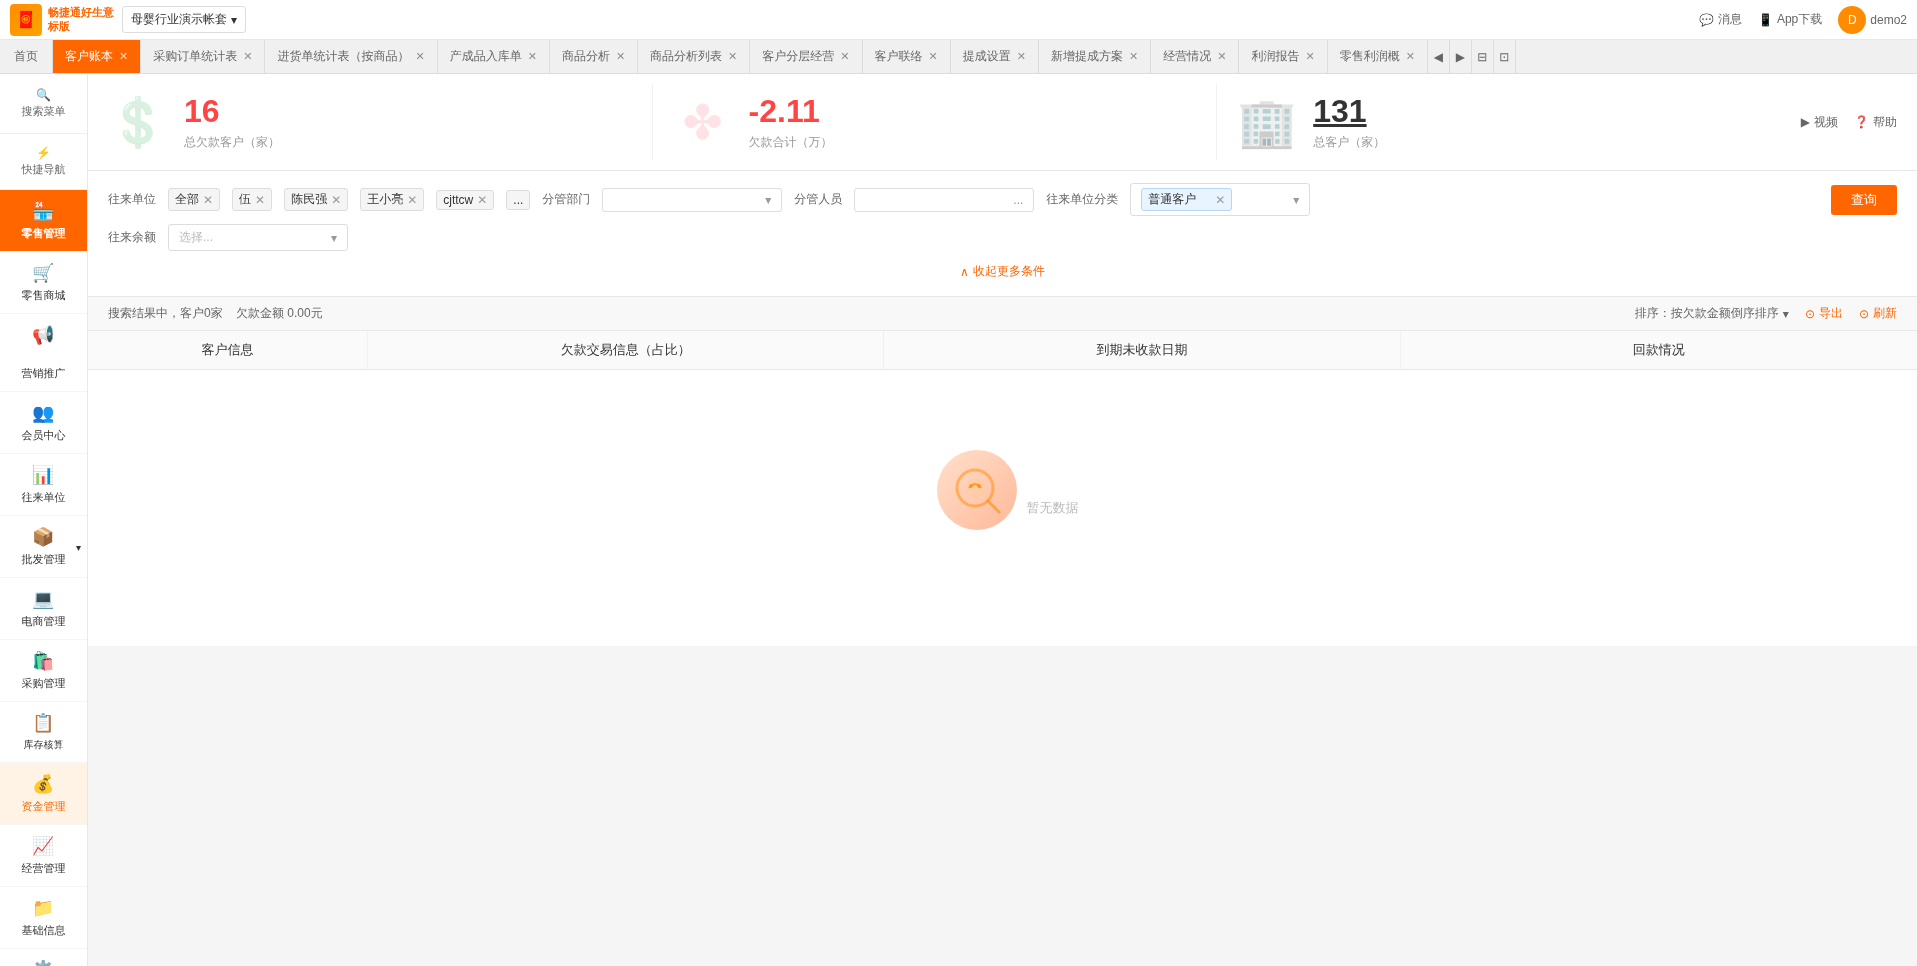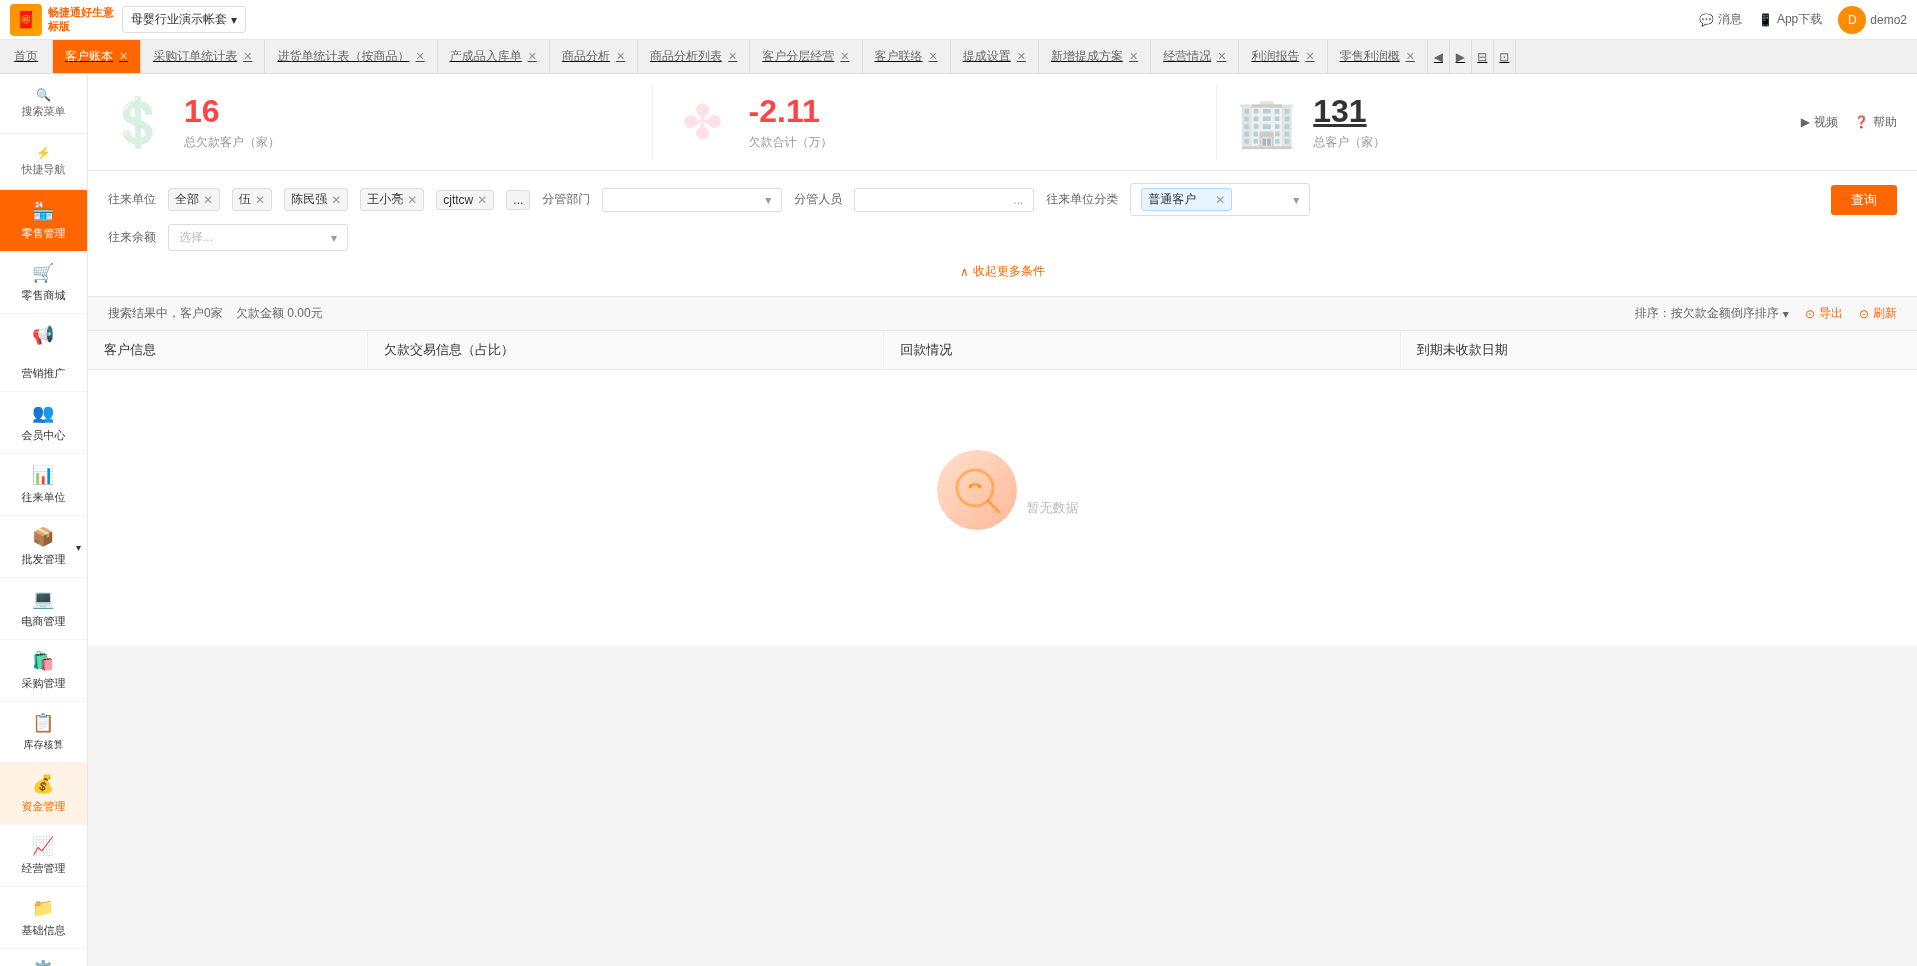--- a/index.html
+++ b/index.html
@@ -80,21 +80,20 @@
 
     
     .tab-bar {
       height: 34px;
       background: #f0f0f0;
       display: flex;
       align-items: center;
       padding: 0 0 0 0;
       border-bottom: 1px solid #ddd;
       overflow: hidden;
-      text-decoration: underline;
     }
     .tab-item {
       height: 34px;
       display: flex;
       align-items: center;
       padding: 0 12px;
       font-size: 12px;
       color: #666;
       cursor: pointer;
       border-right: 1px solid #ddd;
@@ -344,20 +343,21 @@
       grid-template-columns: 280px 1fr 1fr 1fr;
       border-bottom: 1px solid #e8e8e8;
       background: #fafafa;
     }
     .th {
       padding: 10px 16px;
       font-size: 13px;
       color: #333;
       font-weight: 500;
       border-right: 1px solid #f0f0f0;
+      text-align: center;
     }
     .th:last-child { border-right: none; }
 
     
     .empty-state {
       display: flex;
       flex-direction: row;
       align-items: center;
       justify-content: center;
       padding: 80px 20px;
@@ -489,21 +489,21 @@
     </div>
     <div class="sidebar-nav">
       <div class="sidebar-nav-btn">
         <span>⚡</span>
         <div style="font-size:11px;color:#666;margin-top:2px;">快捷导航</div>
       </div>
     </div>
 
     <div class="sidebar-item active">
       <span class="sidebar-icon">🏪</span>
-      <span style="font-size:11px;">零售管理</span>
+      <span style="font-size:11px;font-weight:bold;">零售管理</span>
     </div>
     <div class="sidebar-item">
       <span class="sidebar-icon">🛒</span>
       <span style="font-size:11px;">零售商城</span>
     </div>
     <div class="sidebar-item">
       <span class="sidebar-icon">📢</span>
       <span style="font-size:11px;margin-top:16px;">营销推广</span>
     </div>
     <div class="sidebar-item">
@@ -675,22 +675,22 @@
           <span>⊙</span>
           <span>刷新</span>
         </div>
       </div>
     </div>
 
     <div class="table-area">
       <div class="table-header">
         <div class="th">客户信息</div>
         <div class="th">欠款交易信息（占比）</div>
+        <div class="th">到期未收款日期</div>
         <div class="th">回款情况</div>
-        <div class="th">到期未收款日期</div>
       </div>
 
       <div class="empty-state">
         <div class="empty-icon">
           <div class="empty-icon-inner">
             <svg width="60" height="60" viewBox="0 0 60 60" fill="none" xmlns="http://www.w3.org/2000/svg">
               <circle cx="28" cy="28" r="18" stroke="#ff8c00" stroke-width="3" fill="none" opacity="0.5"></circle>
               <circle cx="28" cy="28" r="10" fill="#ffcc99" opacity="0.4"></circle>
               <line x1="41" y1="41" x2="52" y2="52" stroke="#ff8c00" stroke-width="3" stroke-linecap="round" opacity="0.6"></line>
               <path d="M22 28 Q28 20 34 28" stroke="#ff8c00" stroke-width="2" fill="none" opacity="0.7"></path>

